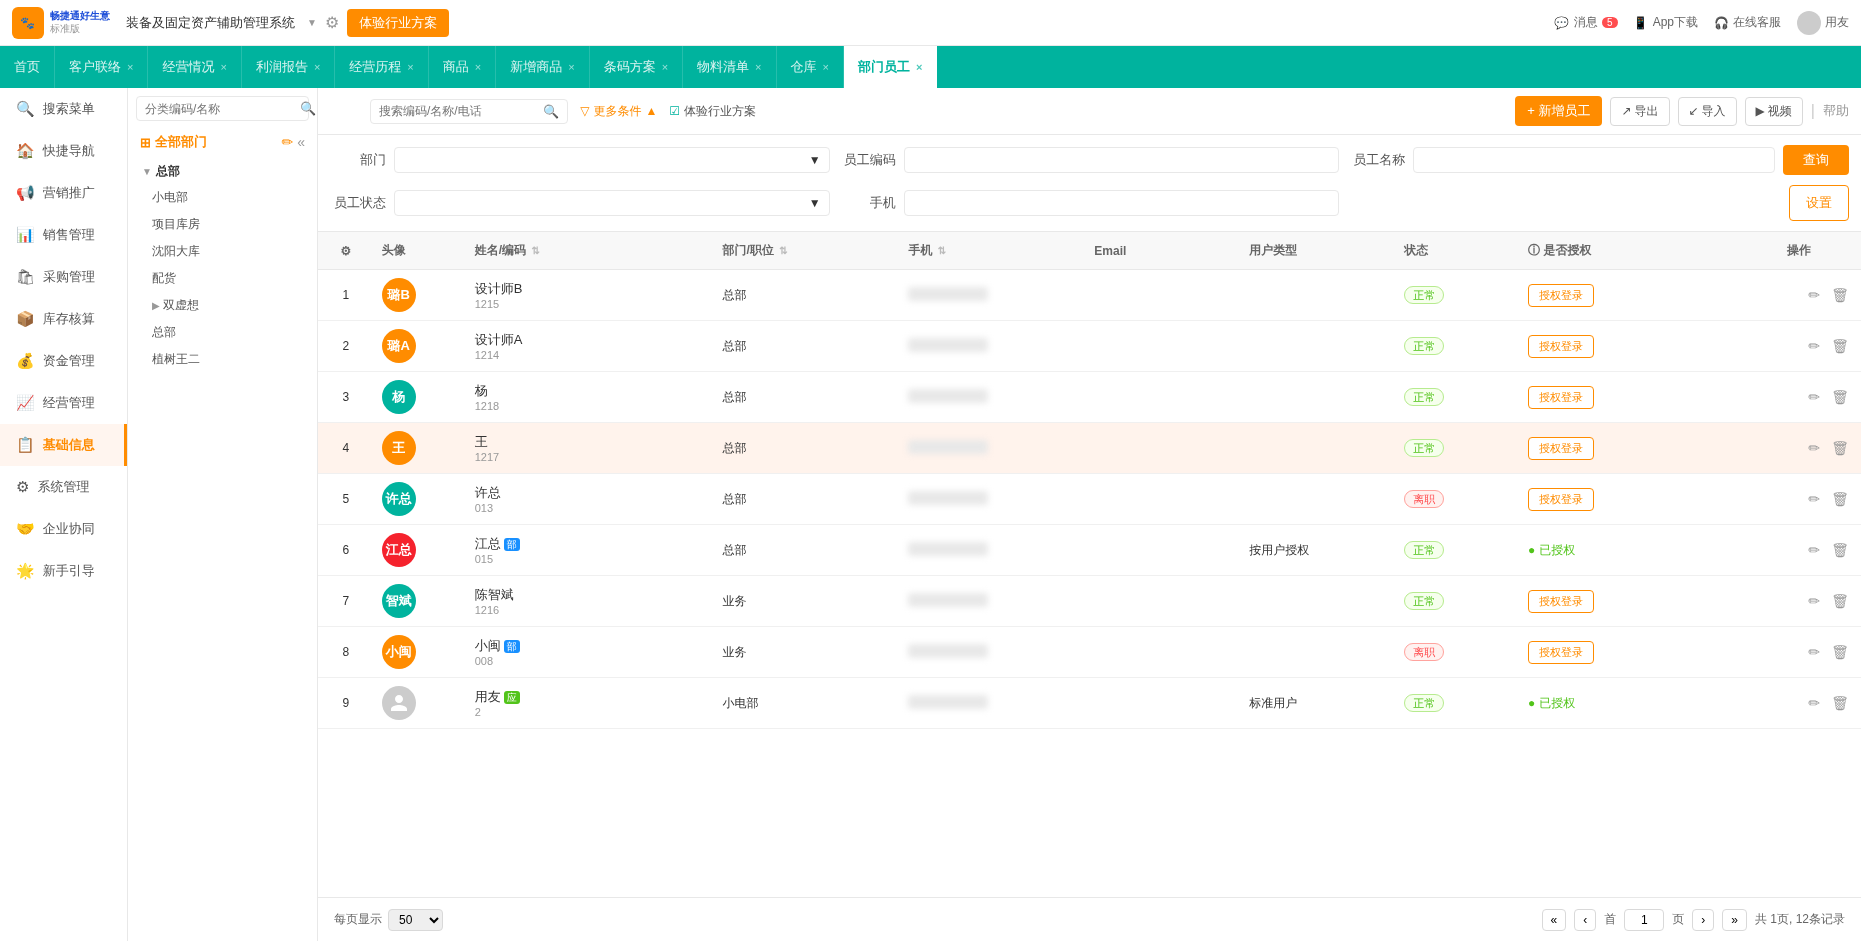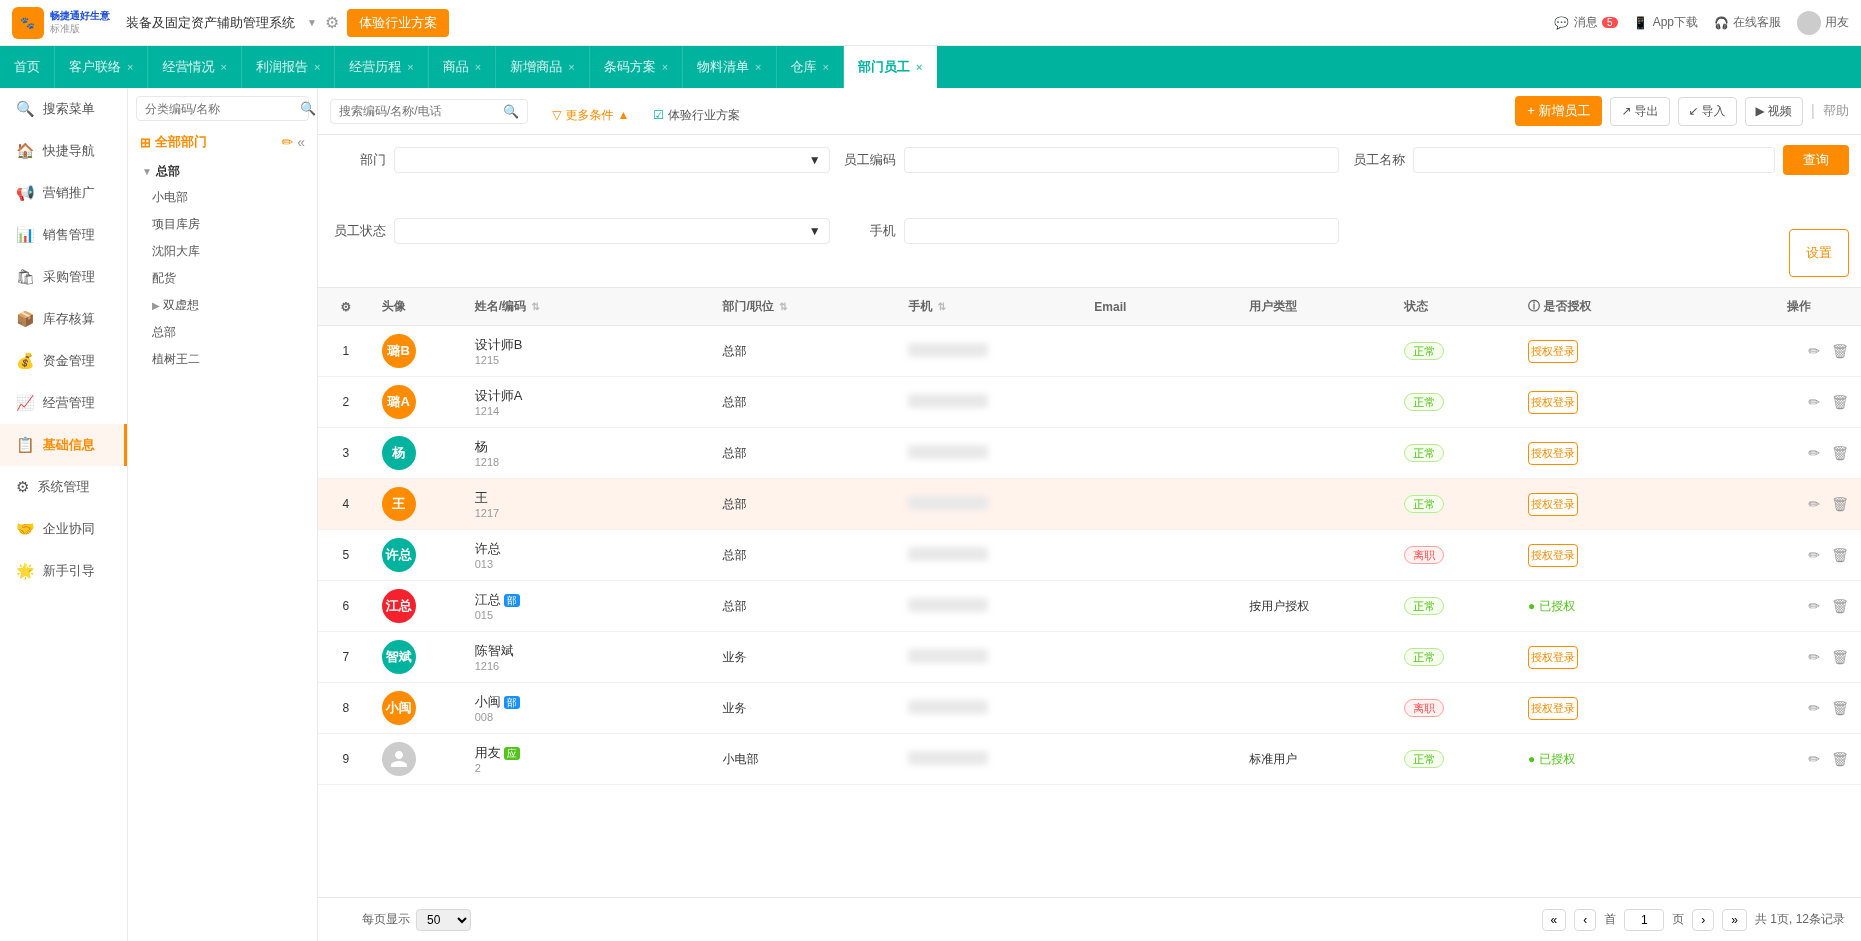--- a/index.html
+++ b/index.html
@@ -47,58 +47,58 @@
     .dept-tree-item { padding: 5px 6px; cursor: pointer; font-size: 12px; color: #555; border-radius: 3px; }
     .dept-tree-item.indent1 { padding-left: 16px; }
     .dept-tree-group { font-size: 12px; color: #333; padding: 4px 6px; font-weight: bold; display: flex; align-items: center; gap: 4px; }
     .collapse-icon { font-size: 10px; color: #999; cursor: pointer; }
 
     
     .right-panel { flex: 1; display: flex; flex-direction: column; overflow: hidden; }
 
     
     .toolbar { padding: 8px 12px; background: #fff; border-bottom: 1px solid #e8e8e8; display: flex; align-items: center; gap: 8px; justify-content: space-between; }
-    .toolbar-left { display: flex; align-items: flex-end; gap: 24px; }
+    .toolbar-left { display: flex; align-items: center; gap: 12px; margin-left: 40px; }
     .search-box { display: flex; align-items: center; border: 1px solid #e8e8e8; border-radius: 4px; padding: 4px 8px; gap: 4px; }
     .search-box input { border: none; outline: none; font-size: 12px; width: 160px; }
     .more-filter { display: flex; align-items: center; gap: 4px; color: #ff8c00; cursor: pointer; font-size: 12px; }
     .show-resigned { display: flex; align-items: center; gap: 4px; color: #555; font-size: 12px; cursor: pointer; }
     .toolbar-right { display: flex; align-items: center; gap: 8px; }
     .btn-primary { background: #ff8c00; color: white; border: none; border-radius: 4px; padding: 6px 12px; cursor: pointer; font-size: 13px; display: flex; align-items: center; gap: 4px; }
     .btn-outline { background: white; color: #555; border: 1px solid #d9d9d9; border-radius: 4px; padding: 5px 10px; cursor: pointer; font-size: 12px; display: flex; align-items: center; gap: 3px; }
 
     
     .filter-row { padding: 10px 12px; background: #fff; border-bottom: 1px solid #e8e8e8; display: grid; grid-template-columns: 1fr 1fr 1fr; gap: 10px; align-items: center; }
     .filter-item { display: flex; align-items: center; gap: 8px; }
     .filter-label { font-size: 13px; color: #555; white-space: nowrap; min-width: 56px; text-align: right; }
     .filter-input { flex: 1; border: 1px solid #e8e8e8; border-radius: 4px; padding: 5px 8px; font-size: 12px; outline: none; }
     .filter-select { flex: 1; border: 1px solid #e8e8e8; border-radius: 4px; padding: 5px 8px; font-size: 12px; outline: none; display: flex; align-items: center; justify-content: space-between; cursor: pointer; background: white; }
     .btn-query { background: #ff8c00; color: white; border: none; border-radius: 4px; padding: 6px 20px; cursor: pointer; font-size: 13px; }
-    .btn-settings { background: white; color: #ff8c00; border: 1px solid #ff8c00; border-radius: 4px; padding: 14px 16px; cursor: pointer; font-size: 13px; margin-top: 44px; }
+    .btn-settings { background: white; color: #ff8c00; border: 1px solid #ff8c00; border-radius: 4px; padding: 8px 16px; cursor: pointer; font-size: 13px; }
 
     
     .table-container { flex: 1; overflow-y: auto; background: #fff; }
     table { width: 100%; border-collapse: collapse; }
     thead th { background: #f8f8f8; padding: 10px 8px; text-align: left; font-size: 12px; color: #666; border-bottom: 1px solid #e8e8e8; white-space: nowrap; }
     tbody td { padding: 8px 8px; border-bottom: 1px solid #f0f0f0; font-size: 12px; color: #333; vertical-align: middle; }
     tbody tr.highlighted { background: #fff3ec; }
     .avatar { width: 34px; height: 34px; border-radius: 50%; display: flex; align-items: center; justify-content: center; color: white; font-size: 13px; font-weight: bold; }
     .status-normal { color: #52c41a; background: #f6ffed; border: 1px solid #b7eb8f; padding: 2px 8px; border-radius: 10px; font-size: 11px; }
     .status-resigned { color: #ff4d4f; background: #fff2f0; border: 1px solid #ffa39e; padding: 2px 8px; border-radius: 10px; font-size: 11px; }
-    .auth-btn { border: 1px solid #ff8c00; color: #ff8c00; background: white; border-radius: 4px; padding: 3px 2px; cursor: pointer; font-size: 11px; }
+    .auth-btn { border: 1px solid #ff8c00; color: #ff8c00; background: white; border-radius: 4px; padding: 3px 10px; cursor: pointer; font-size: 11px; }
     .authorized { color: #52c41a; font-size: 12px; }
     .authorized::before { content: '●'; margin-right: 4px; color: #52c41a; }
     .op-btn { background: none; border: none; cursor: pointer; color: #999; font-size: 14px; padding: 2px 4px; }
     .name-code { display: flex; flex-direction: column; }
     .name-code .name { font-size: 13px; color: #333; }
     .name-code .code { font-size: 11px; color: #999; }
 
     
     .pagination { height: 44px; background: #fff; border-top: 1px solid #e8e8e8; display: flex; align-items: center; justify-content: space-between; padding: 0 16px; flex-shrink: 0; }
-    .page-size-info { display: flex; align-items: center; gap: 6px; font-size: 12px; color: #666; margin-left: 28px; }
+    .page-size-info { display: flex; align-items: center; gap: 6px; font-size: 12px; color: #666; }
     .page-select { border: 1px solid #d9d9d9; border-radius: 4px; padding: 2px 6px; font-size: 12px; }
     .page-nav { display: flex; align-items: center; gap: 8px; font-size: 12px; color: #666; }
     .page-btn { background: white; border: 1px solid #d9d9d9; border-radius: 4px; padding: 3px 8px; cursor: pointer; font-size: 12px; }
     .page-input { border: 1px solid #d9d9d9; border-radius: 4px; padding: 3px 6px; font-size: 12px; width: 40px; text-align: center; }
     .total-info { font-size: 12px; color: #666; }
 
     .blurred { filter: blur(3px); background: #e8e8e8; border-radius: 3px; min-width: 80px; height: 14px; display: inline-block; }
 
     
     .sort-icon { color: #bbb; font-size: 10px; margin-left: 2px; }

